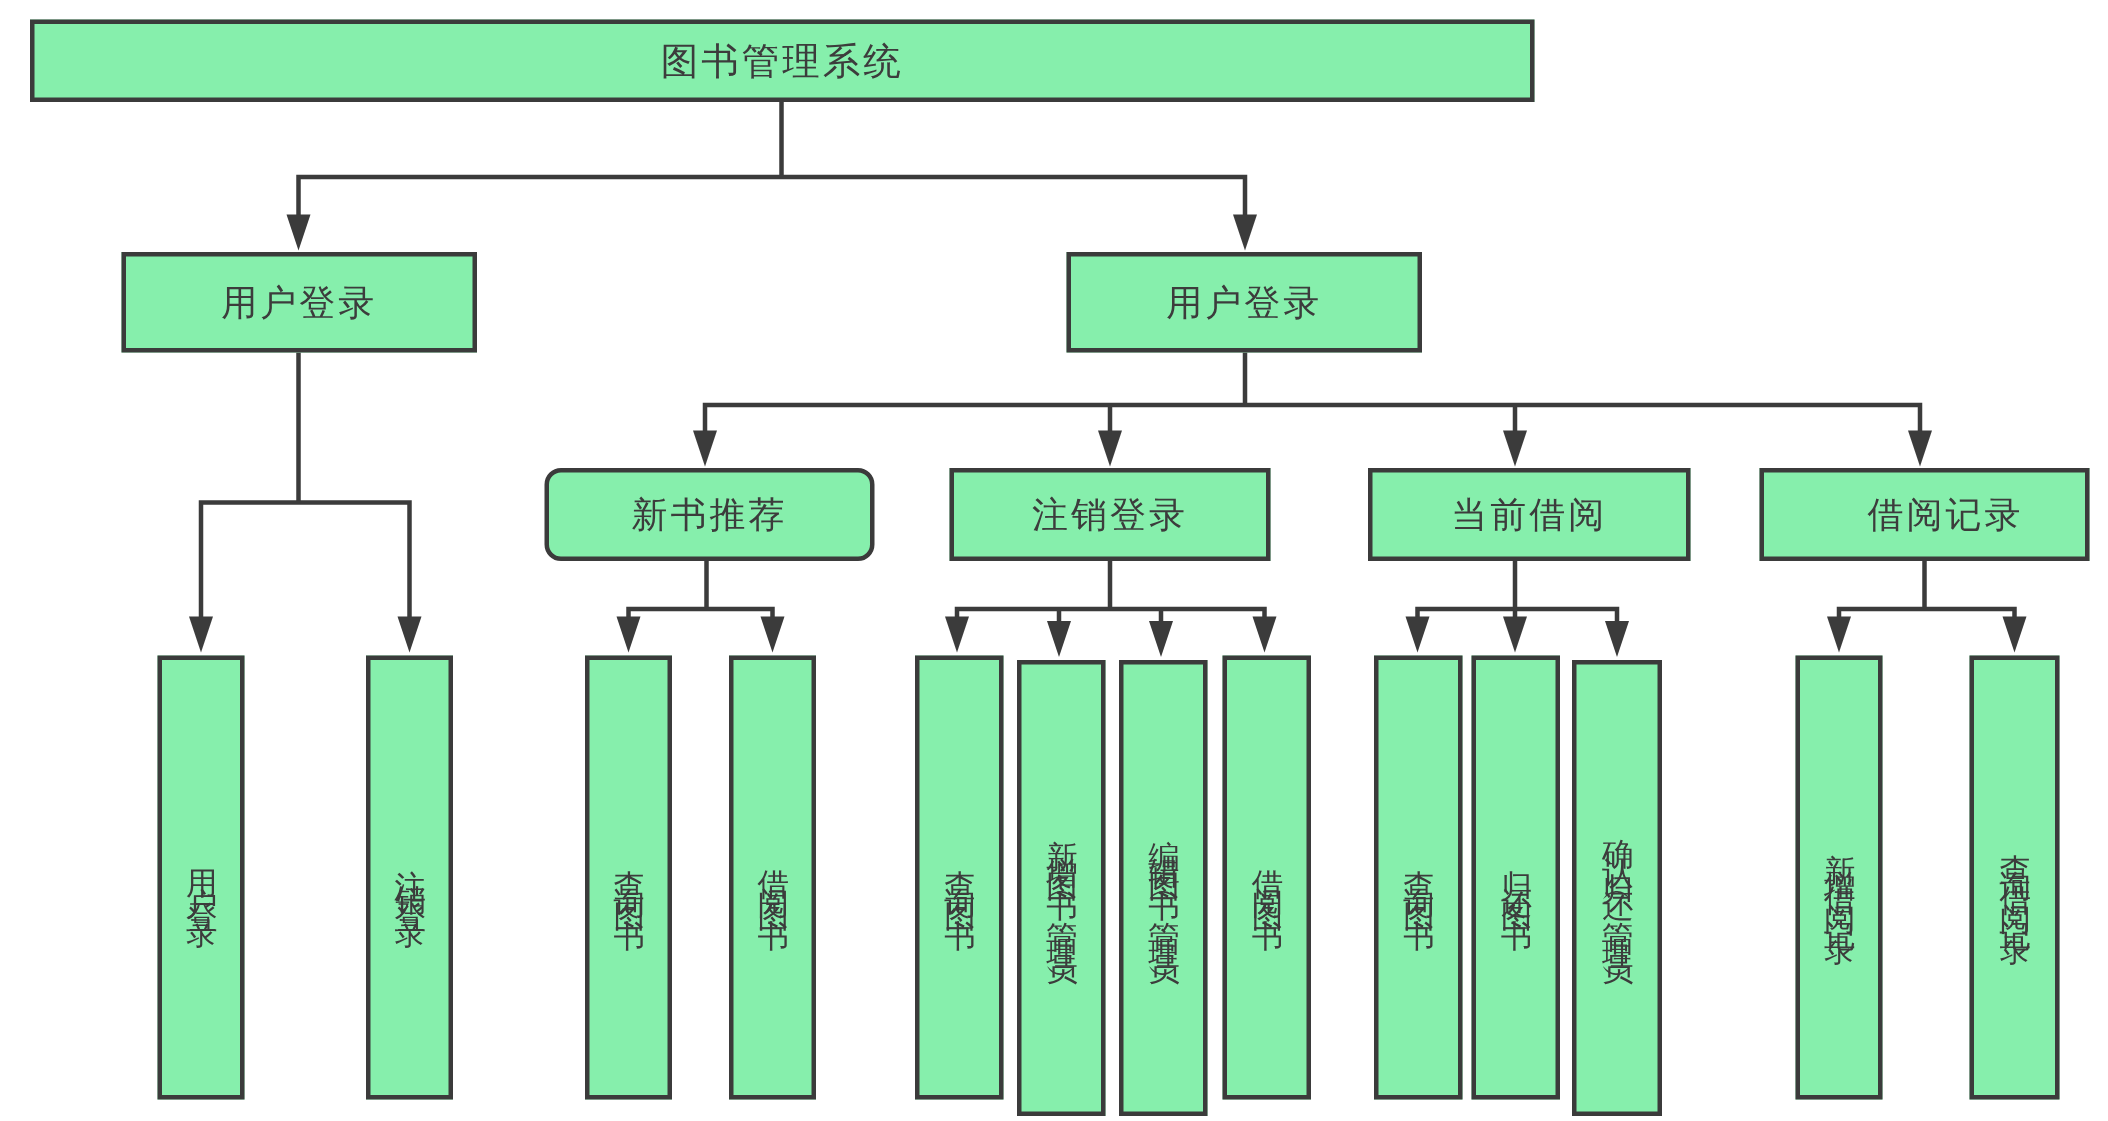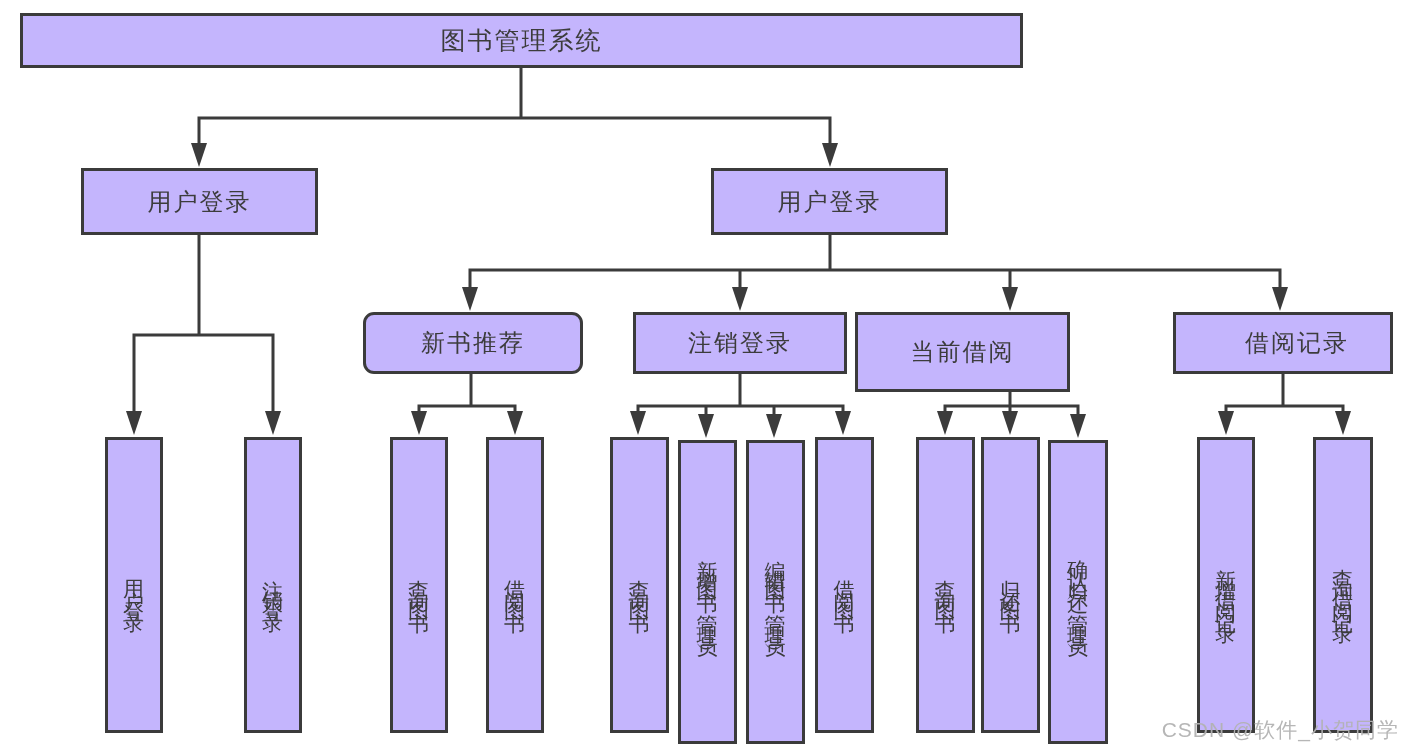--- a/index.html
+++ b/index.html
@@ -18,21 +18,21 @@
   #connectors {
     position: absolute;
     left: 0; top: 0;
     width: 1405px;
     height: 747px;
   }
   .box {
     position: absolute;
     box-sizing: border-box;
     border: 3px solid #3b3b3b;
-    background: #c4b5fd;
+    background: #86efac;
     display: flex;
     align-items: center;
     justify-content: center;
     color: #3c3c3c;
   }
   .box.h .label {
     font-size: 24px;
     letter-spacing: 2px;
     white-space: nowrap;
   }
@@ -128,21 +128,21 @@
   <div class="box h" style="left:711px; top:168px; width:237px; height:67px;">
     <span class="label">用户登录</span>
   </div>
 
   <div class="box h" style="left:363px; top:312px; width:220px; height:62px;border-radius:11px;">
     <span class="label">新书推荐</span>
   </div>
   <div class="box h" style="left:633px; top:312px; width:214px; height:62px;">
     <span class="label">注销登录</span>
   </div>
-  <div class="box h" style="left:855px; top:312px; width:215px; height:80px;">
+  <div class="box h" style="left:912px; top:312px; width:215px; height:62px;">
     <span class="label">当前借阅</span>
   </div>
   <div class="box h" style="left:1173px; top:312px; width:220px; height:62px;padding-left:28px;">
     <span class="label">借阅记录</span>
   </div>
 
   <div class="box v" style="left:105px; top:437px; width:58px; height:296px;">
     <span class="label">用户登录</span>
   </div>
   <div class="box v" style="left:244px; top:437px; width:58px; height:296px;">
@@ -179,15 +179,14 @@
     <span class="label">确认归还（管理员）</span>
   </div>
 
   <div class="box v" style="left:1197px; top:437px; width:58px; height:296px;">
     <span class="label">新增借阅记录</span>
   </div>
   <div class="box v" style="left:1313px; top:437px; width:60px; height:296px;">
     <span class="label">查询借阅记录</span>
   </div>
 
-  <div class="watermark">CSDN @软件_小贺同学</div>
 
 </div>
 
 </body></html>

